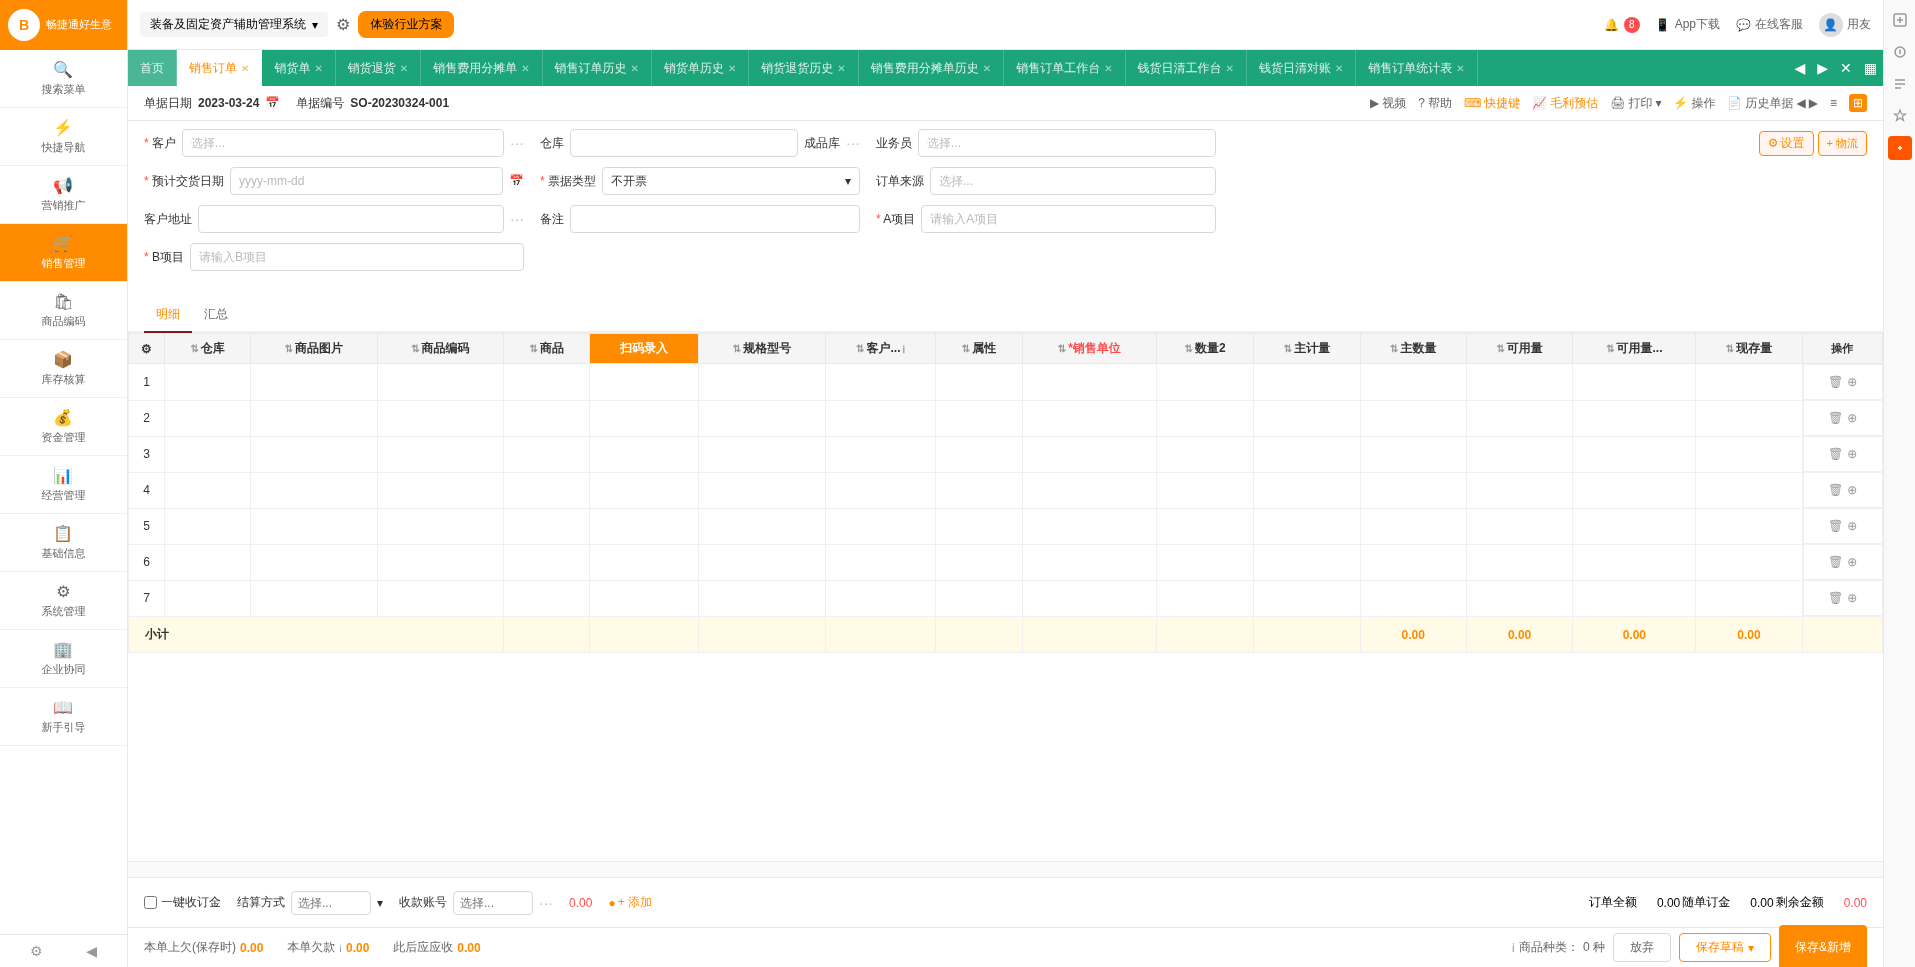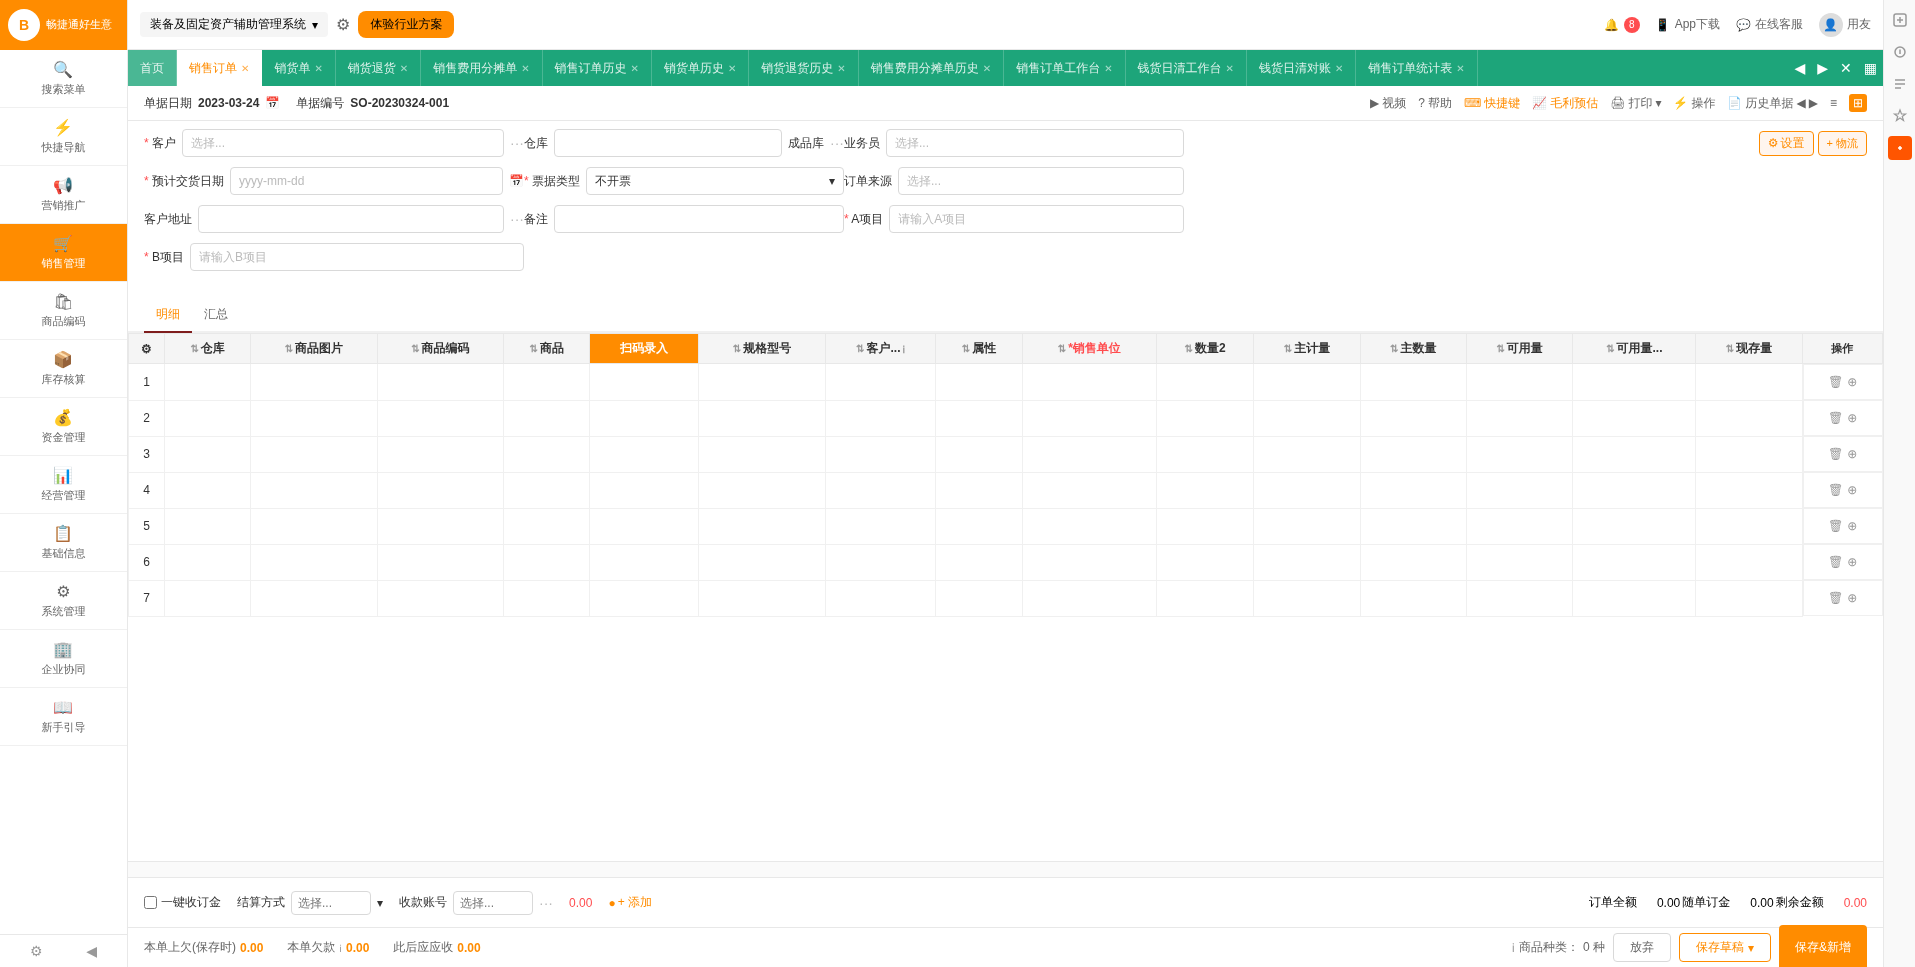--- a/index.html
+++ b/index.html
@@ -42,21 +42,21 @@
 
     
     .form-header { background: #fff; padding: 8px 16px; display: flex; align-items: center; gap: 16px; border-bottom: 1px solid #e8e8e8; flex-shrink: 0; }
     .form-header-field { display: flex; align-items: center; gap: 6px; }
     .form-header-label { color: #333; font-size: 12px; }
     .form-header-value { color: #333; font-size: 12px; font-weight: bold; }
     .form-header-actions { margin-left: auto; display: flex; align-items: center; gap: 12px; }
     .form-header-action { display: flex; align-items: center; gap: 3px; color: #666; cursor: pointer; font-size: 12px; }
     .form-header-action.orange { color: #ff8c00; }
     .icon-calendar { color: #999; cursor: pointer; }
-    .form-row { display: flex; align-items: center; gap: 0; margin-bottom: 10px; }
+    .form-row { display: flex; align-items: center; gap: 16px; margin-bottom: 10px; }
     .form-field { display: flex; align-items: center; gap: 6px; flex: 1; }
     .form-field-label { color: #333; font-size: 12px; white-space: nowrap; }
     .form-field-label.required::before { content: '* '; color: #ff4d4f; }
     .form-field-input { flex: 1; height: 28px; border: 1px solid #d9d9d9; border-radius: 4px; padding: 0 8px; font-size: 12px; color: #333; background: #fff; }
     .form-field-input::placeholder { color: #bbb; }
     .form-field-select { flex: 1; height: 28px; border: 1px solid #d9d9d9; border-radius: 4px; padding: 0 8px; font-size: 12px; color: #333; background: #fff; display: flex; align-items: center; justify-content: space-between; cursor: pointer; }
     .form-field-dots { color: #bbb; cursor: pointer; font-size: 14px; }
 
     
     .table-section { flex: 1; background: #fff; display: flex; flex-direction: column; overflow: hidden; margin: 0; }
@@ -638,20 +638,36 @@
               <td></td>
               <td></td>
               <td></td>
               <td></td>
               <td style="display:flex;align-items:center;justify-content:center;gap:4px;height:36px;">
                 <span style="color:#999;cursor:pointer;">🗑</span>
                 <span style="color:#999;cursor:pointer;">⊕</span>
               </td>
             </tr>
 
+            <tr class="total-row">
+              <td colspan="4" style="text-align:left;padding-left:16px;background:#fffbe6;">小计</td>
+              <td style="background:#fffbe6;"></td>
+              <td style="background:#fffbe6;"></td>
+              <td style="background:#fffbe6;"></td>
+              <td style="background:#fffbe6;"></td>
+              <td style="background:#fffbe6;"></td>
+              <td style="background:#fffbe6;"></td>
+              <td style="background:#fffbe6;"></td>
+              <td style="background:#fffbe6;"></td>
+              <td class="orange">0.00</td>
+              <td class="orange">0.00</td>
+              <td class="orange">0.00</td>
+              <td class="orange">0.00</td>
+              <td style="background:#fffbe6;"></td>
+            </tr>
           </tbody>
         </table>
       </div>
 
       <div class="scrollbar-area">
         <div class="scrollbar-inner"></div>
       </div>
 
       <div class="bottom-bar">
         <label class="bottom-checkbox">

